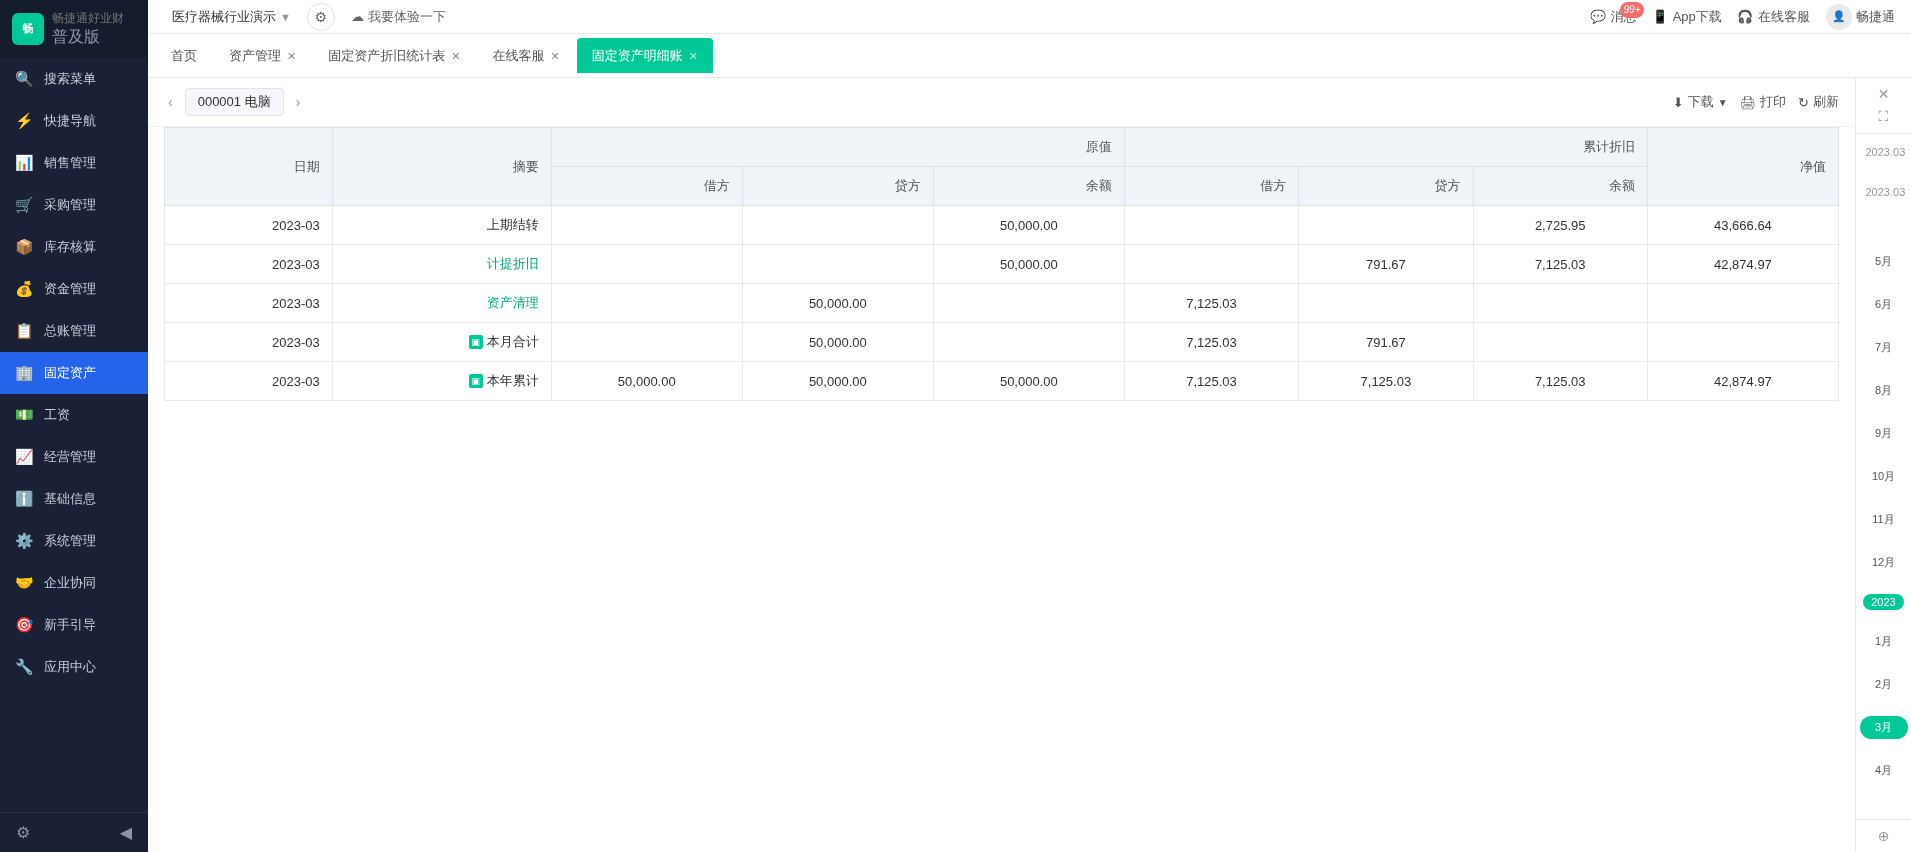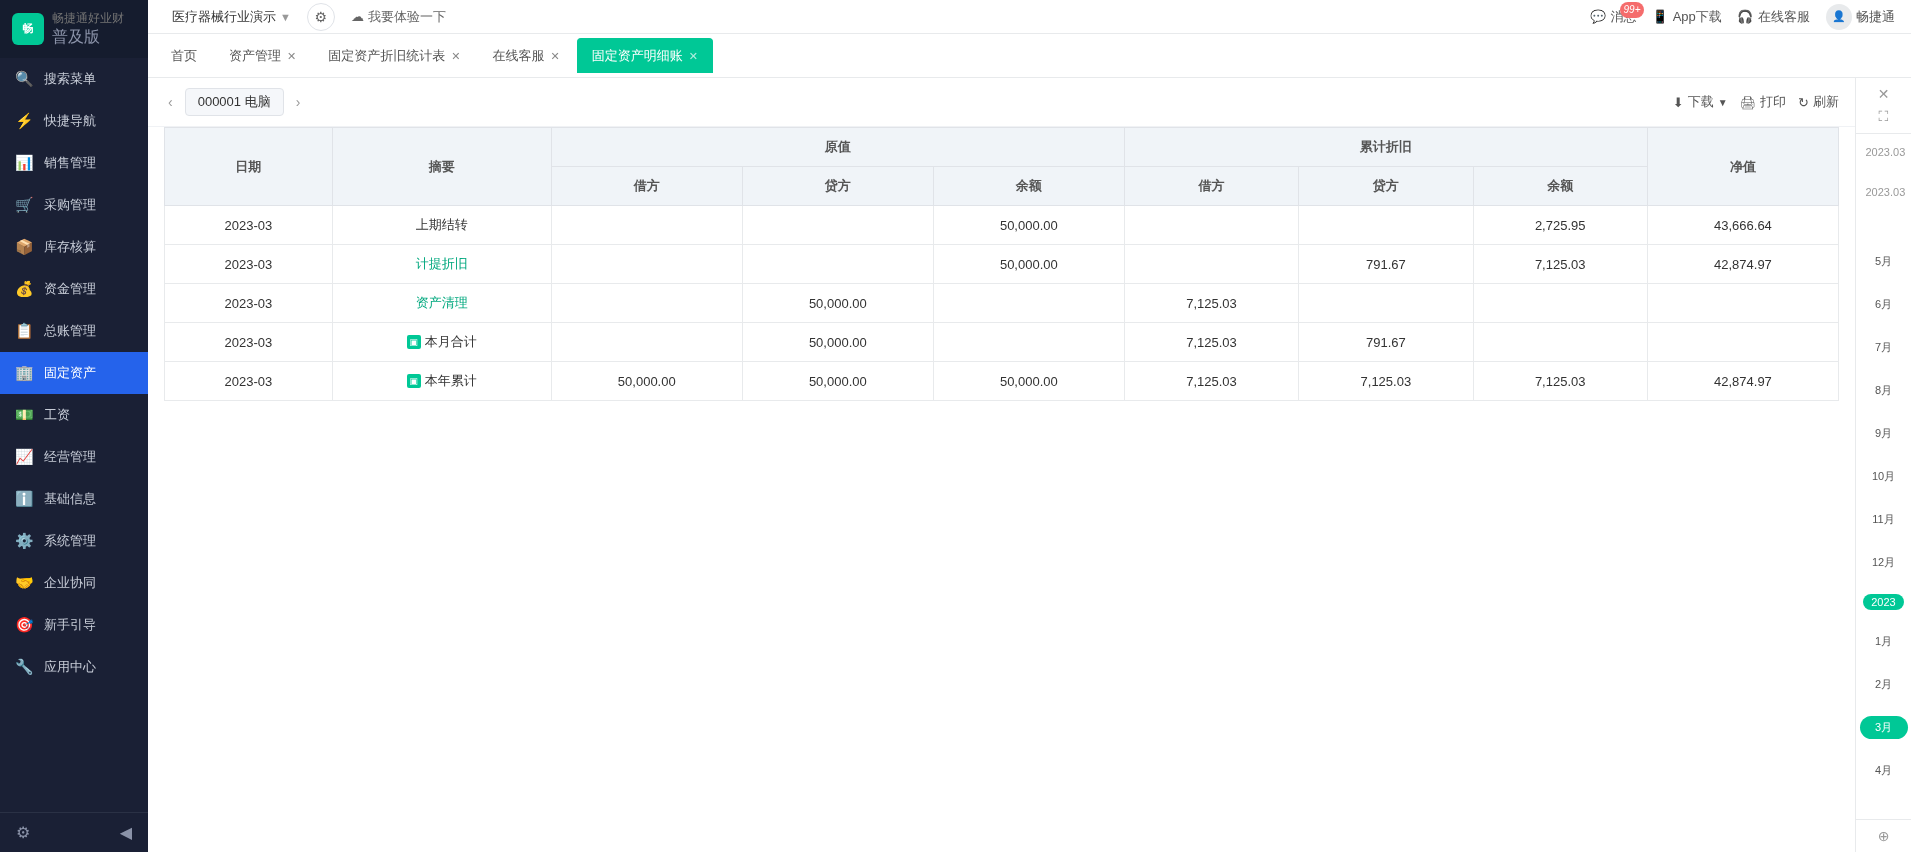--- a/index.html
+++ b/index.html
@@ -206,35 +206,35 @@
       padding: 0 16px 16px;
     }
     table {
       width: 100%;
       border-collapse: collapse;
       font-size: 13px;
     }
     thead tr th {
       background: #f0f4f8;
       color: #555;
-      font-weight: 700;
+      font-weight: 400;
       padding: 10px 12px;
-      text-align: center;
+      text-align: right;
       border: 1px solid #e0e3e8;
       white-space: nowrap;
     }
     tbody tr td {
       padding: 10px 12px;
       border: 1px solid #e8eaec;
       text-align: center;
       color: #333;
       white-space: nowrap;
     }
     tbody tr td:nth-child(1),
-    tbody tr td:nth-child(2) { text-align: center; }
+    tbody tr td:nth-child(2) { text-align: right; }
     .td-link { color: #00a87e; cursor: pointer; }
     .td-green-icon {
       display: inline-flex; align-items: center; gap: 4px;
     }
     .icon-square {
       width: 14px; height: 14px;
       border-radius: 2px;
       background: #00c896;
       display: inline-flex; align-items: center; justify-content: center;
       color: #fff; font-size: 9px;

